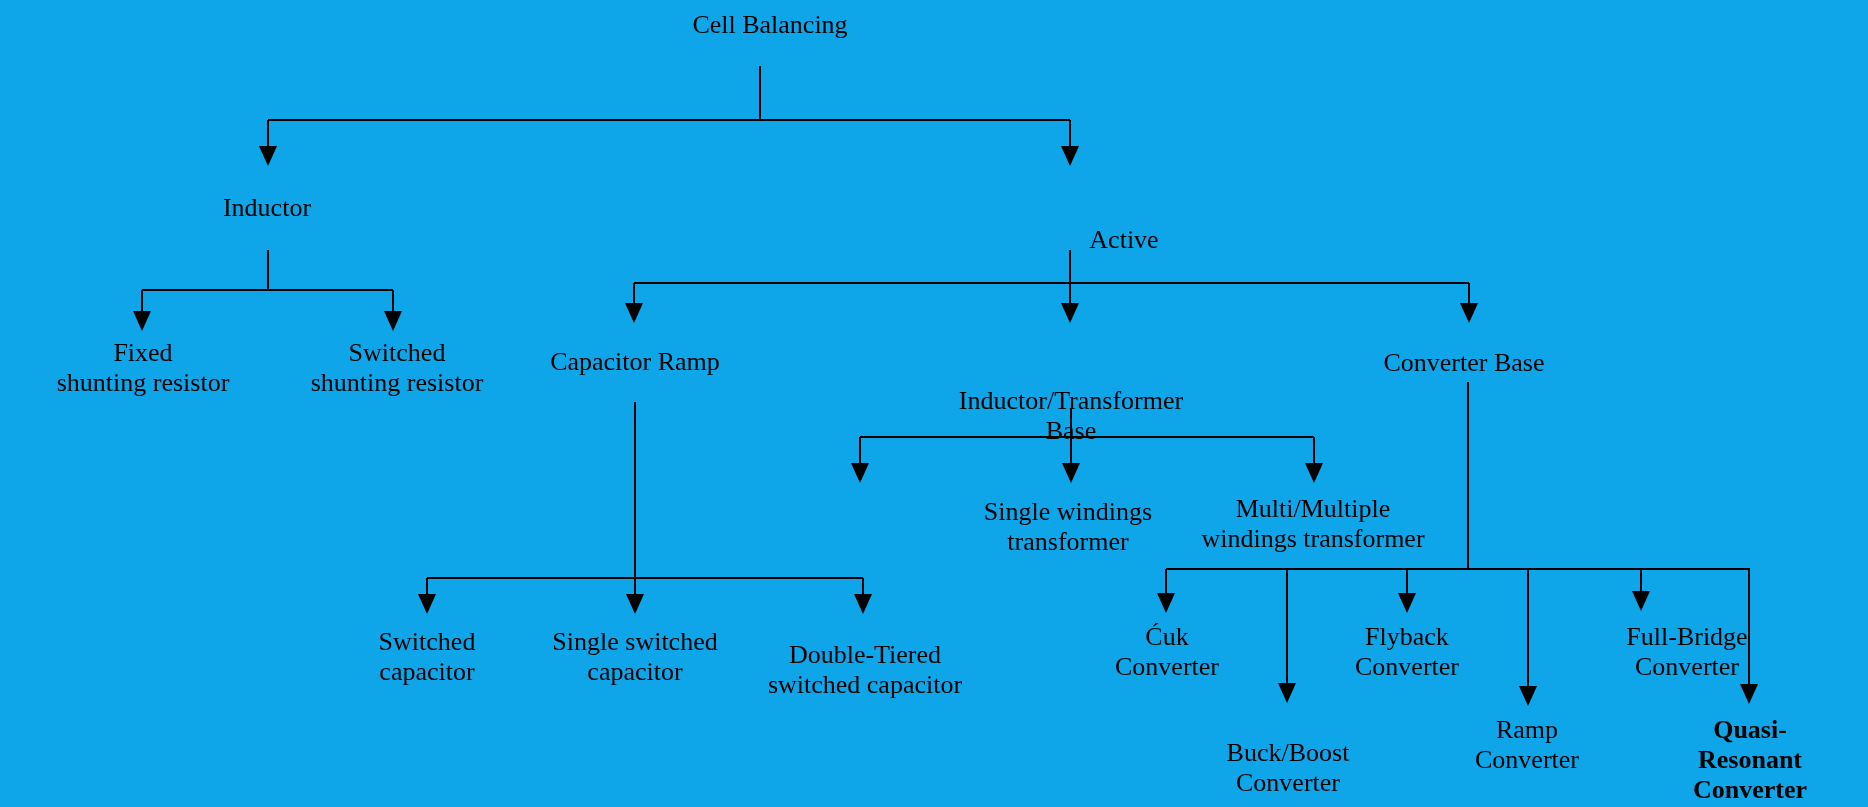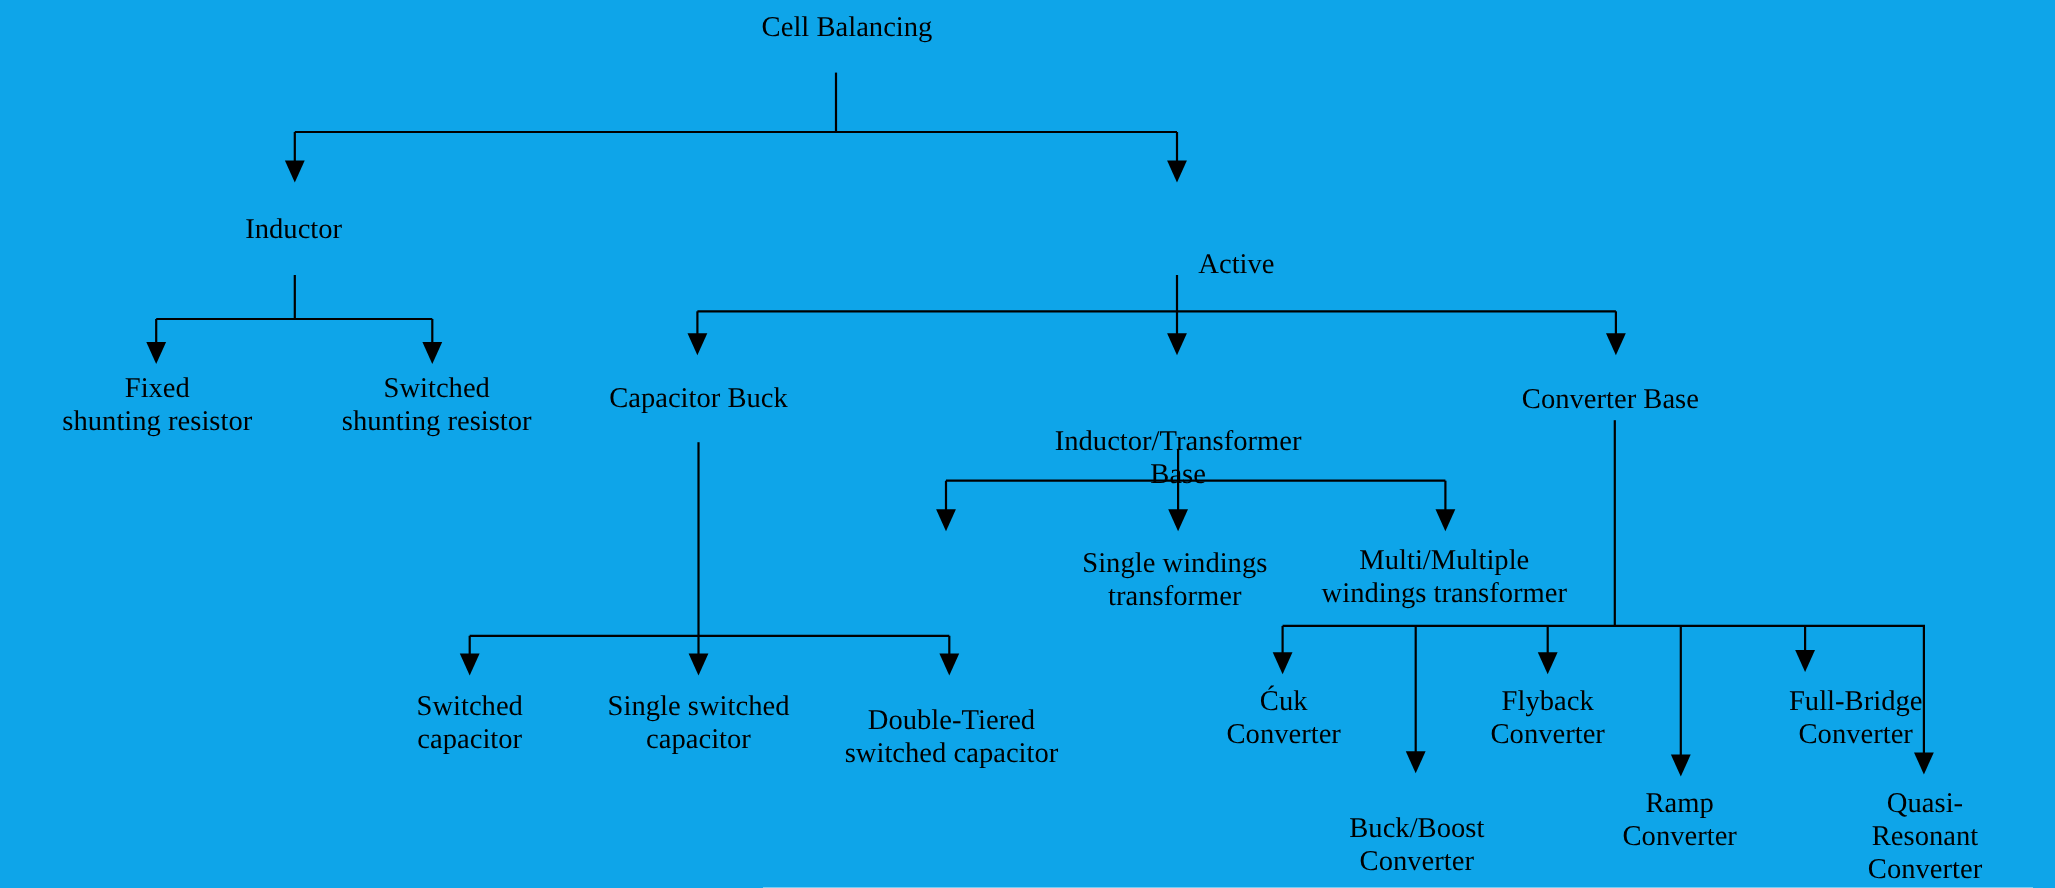--- a/index.html
+++ b/index.html
@@ -107,21 +107,21 @@
   <div class="node" style="left:770px; top:10px;">Cell Balancing</div>
 
   <div class="node" style="left:267px; top:193px;">Inductor</div>
   <div class="node" style="left:1124px; top:193px;margin-top:32px;">Active</div>
 
   <div class="node" style="left:143px; top:338px;">Fixed
 shunting resistor</div>
   <div class="node" style="left:397px; top:338px;">Switched
 shunting resistor</div>
 
-  <div class="node" style="left:635px; top:347px;">Capacitor Buck</div>
+  <div class="node" style="left:635px; top:347px;">Capacitor Ramp</div>
   <div class="node" style="left:1071px; top:343px;margin-top:43px;">Inductor/Transformer
 Base</div>
   <div class="node" style="left:1464px; top:348px;">Converter Base</div>
 
   <div class="node" style="left:427px; top:627px;">Switched
 capacitor</div>
   <div class="node" style="left:635px; top:627px;">Single switched
 capacitor</div>
   <div class="node" style="left:865px; top:640px;">Double-Tiered
 switched capacitor</div>
@@ -134,16 +134,16 @@
   <div class="node" style="left:1167px; top:622px;">Ćuk
 Converter</div>
   <div class="node" style="left:1288px; top:738px;">Buck/Boost
 Converter</div>
   <div class="node" style="left:1407px; top:622px;">Flyback
 Converter</div>
   <div class="node" style="left:1527px; top:715px;">Ramp
 Converter</div>
   <div class="node" style="left:1641px; top:622px;margin-left:46px;">Full-Bridge
 Converter</div>
-  <div class="node" style="left:1750px; top:715px;">Quasi-Resonant
+  <div class="node" style="left:1750px; top:715px;font-weight:bold;">Quasi-Resonant
 Converter</div>
 
 </div>
 
 </body></html>

